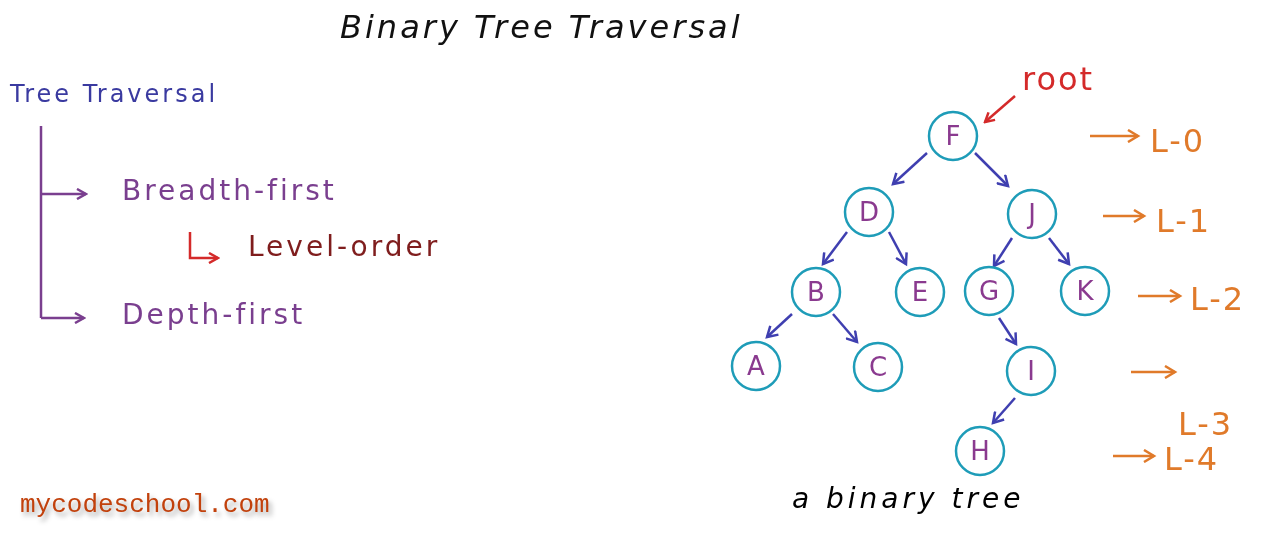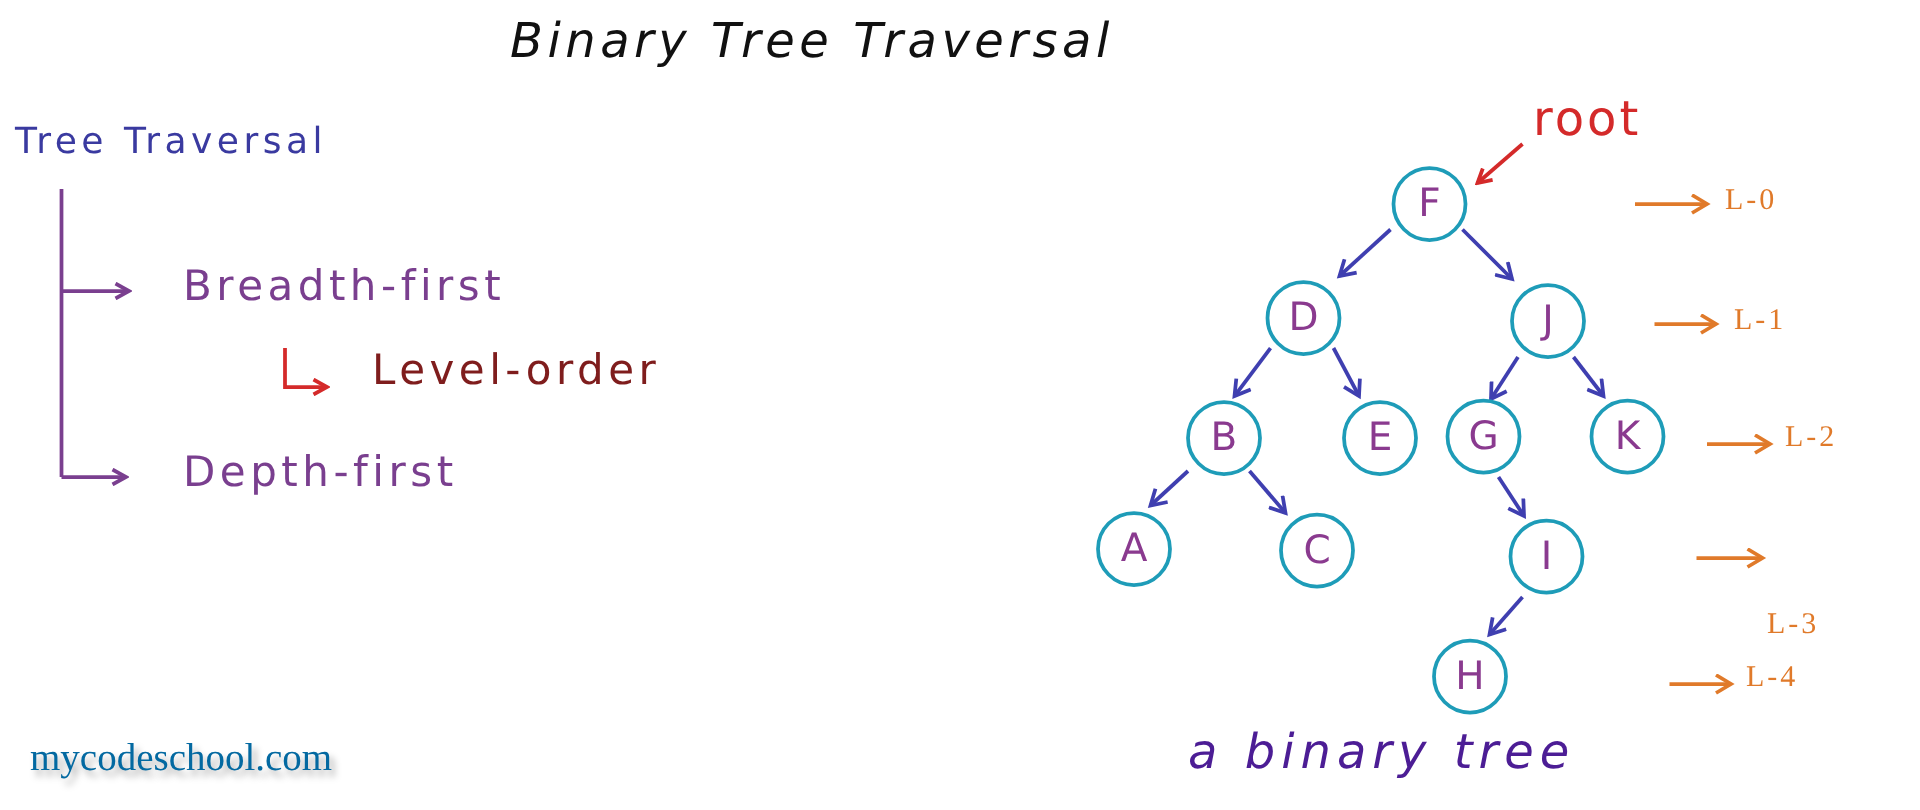--- a/index.html
+++ b/index.html
@@ -10,27 +10,27 @@
     }
     .abs { position: absolute; white-space: nowrap; }
     .title {
       left: 340px; top: 8px; font-size: 32px; color: #111111;
       font-family: "DejaVu Sans", sans-serif; letter-spacing: 3px; font-style: italic;
     }
     .heading {
       left: 10px; top: 80px; font-size: 24px; letter-spacing: 3px;
     }
     .item { font-size: 28px; letter-spacing: 3px; }
-    .level-label { font-size: 20px; letter-spacing: 2px; font-family: Liberation Serif, serif; }
+    .level-label { font-size: 32px; letter-spacing: 2px; }
     .watermark {
-      left: 20px; top: 490px; font-size: 26px; color: #0369a1;
-      font-family: Liberation Serif, serif;
+      left: 20px; top: 490px; font-size: 26px; color: #c2410c;
+      font-family: Liberation Mono, monospace;
       text-shadow: 3px 4px 5px rgba(0,0,0,0.35);
     }
-    .caption { left: 792px; top: 482px; font-size: 32px; color: #4c1d95; letter-spacing: 4px; font-style: italic; }
+    .caption { left: 792px; top: 482px; font-size: 28px; color: #000000; letter-spacing: 4px; font-style: italic; }
     svg.overlay { position: absolute; left: 0; top: 0; }
     .node-label {
       position: absolute; width: 50px; height: 50px; line-height: 50px;
       text-align: center; font-size: 26px;
     }
   </style>
 </head>
 <body>
 
 <div class="abs title">Binary Tree Traversal</div>

